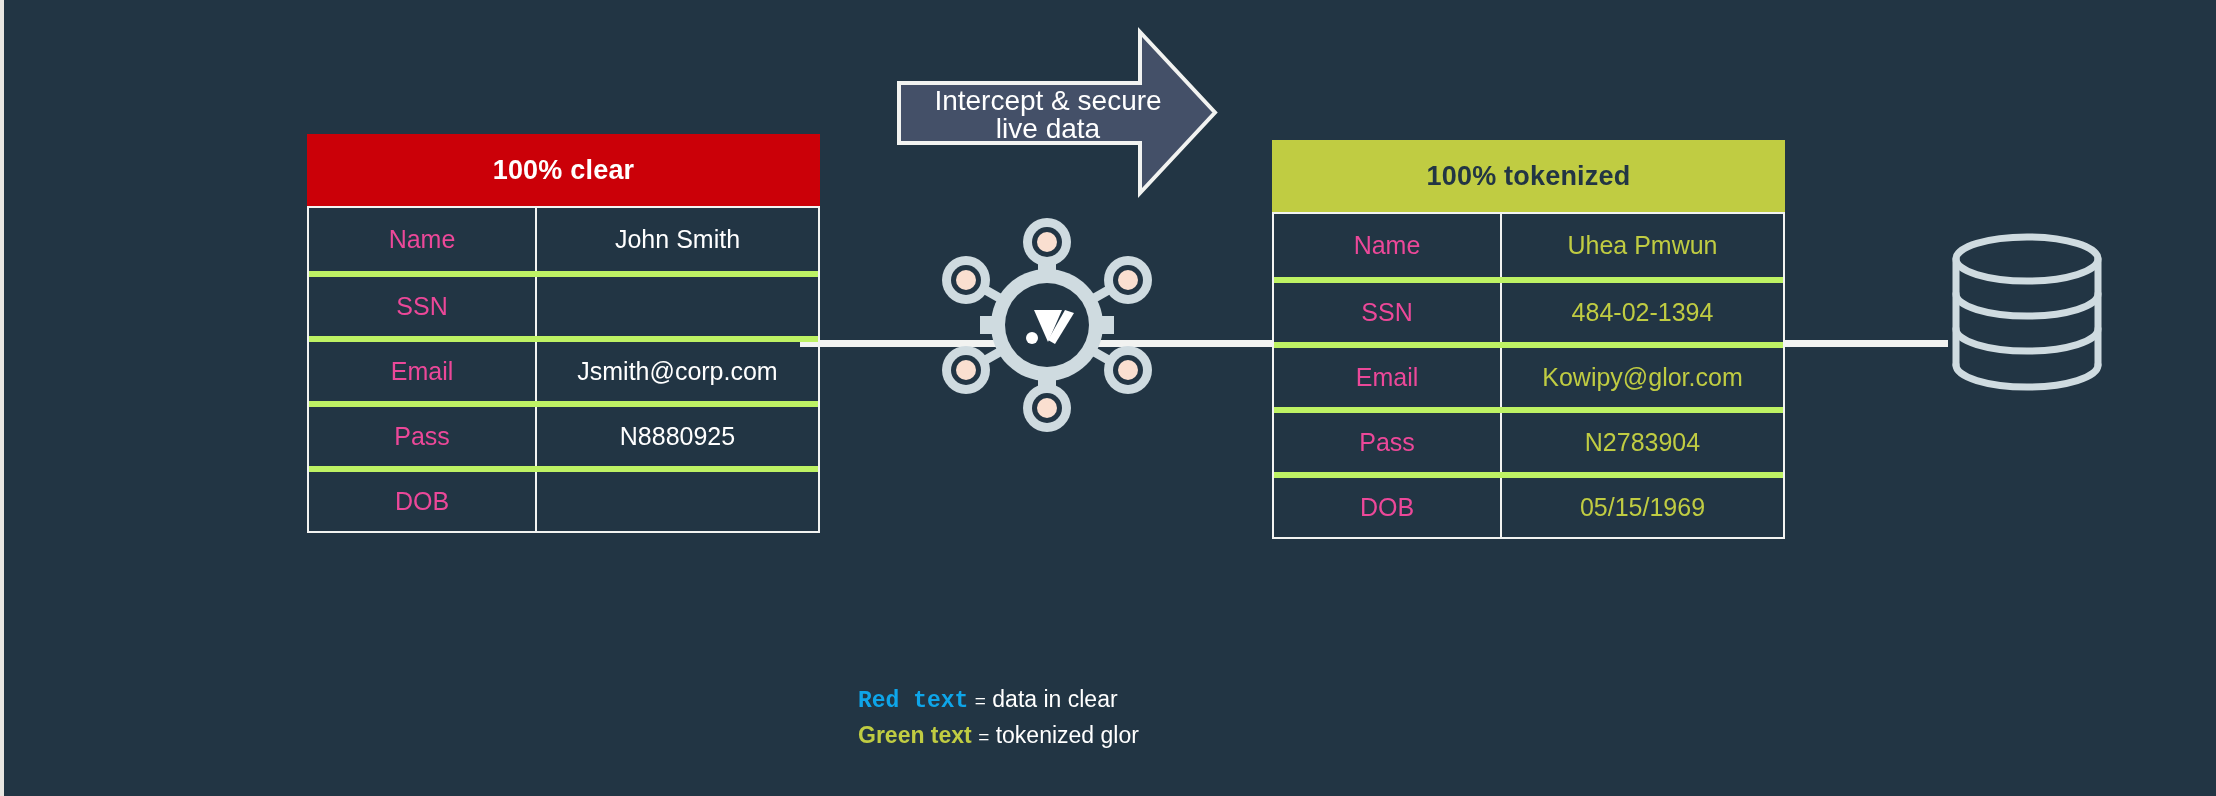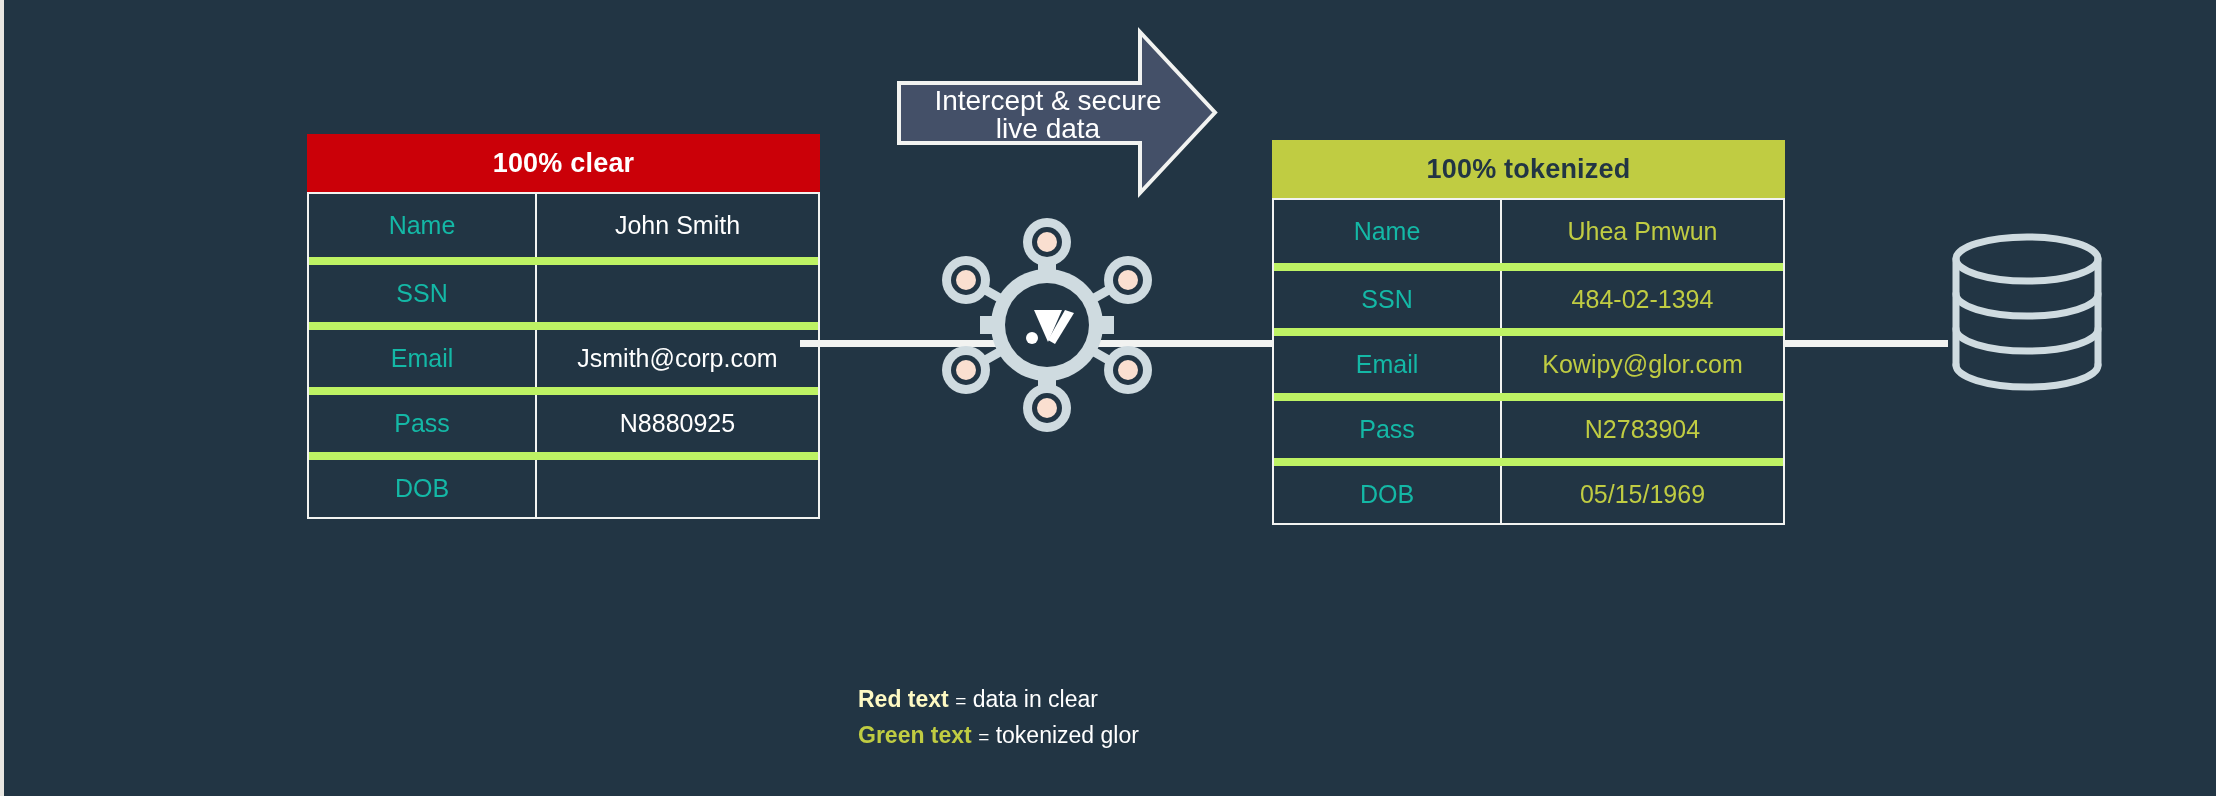--- a/index.html
+++ b/index.html
@@ -38,21 +38,21 @@
 
   
   .data-table {
     position: absolute;
     width: 513px;
   }
   #table-clear     { left: 307px;  top: 134px; }
   #table-tokenized { left: 1272px; top: 140px; }
 
   .table-header {
-    height: 58px;
+    height: 72px;
     display: flex;
     align-items: center;
     justify-content: center;
     font-weight: bold;
     font-size: 27px;
     letter-spacing: .2px;
   }
   #table-clear .table-header {
     background: #cb0008;
     color: #ffffff;
@@ -62,34 +62,34 @@
     color: #223544;
   }
 
   .table-body {
     border: 2px solid #f2f3f1;
     border-top: none;
   }
   .table-row {
     display: flex;
     height: 65px;
-    border-top: 8px solid #bef264;
+    border-top: 6px solid #bef264;
   }
   .table-body .table-row:first-child { border-top: 2px solid #f2f3f1; }
 
   .cell {
     display: flex;
     align-items: center;
     justify-content: center;
     font-size: 25px;
     line-height: 1;
   }
   .cell-label {
     width: 228px;
-    color: #14b8a6;
+    color: #ec4899;
     border-right: 2px solid #f2f3f1;
   }
   .cell-value { flex: 1; }
   #table-clear .cell-value     { color: #ffffff; }
   #table-tokenized .cell-value { color: #c0cc42; }
 
   
   #arrow-callout {
     position: absolute;
     left: 895px;
@@ -132,21 +132,21 @@
   #legend {
     position: absolute;
     left: 858px;
     top: 682px;
     font-size: 23px;
     line-height: 34px;
     color: #ffffff;
   }
   .legend-row { white-space: nowrap; }
   .legend-key { font-weight: bold; }
-  .legend-key.red   { color: #fef9c3; }
+  .legend-key.red   { color: #0ea5e9; font-family: Liberation Mono, monospace; }
   .legend-key.green { color: #c0cc42; margin-top: 16px; }
   .legend-eq { font-size: 19px; }
 </style>
 </head>
 <body>
 
 <div id="stage">
 
   <div class="edge-strip"></div>
 

